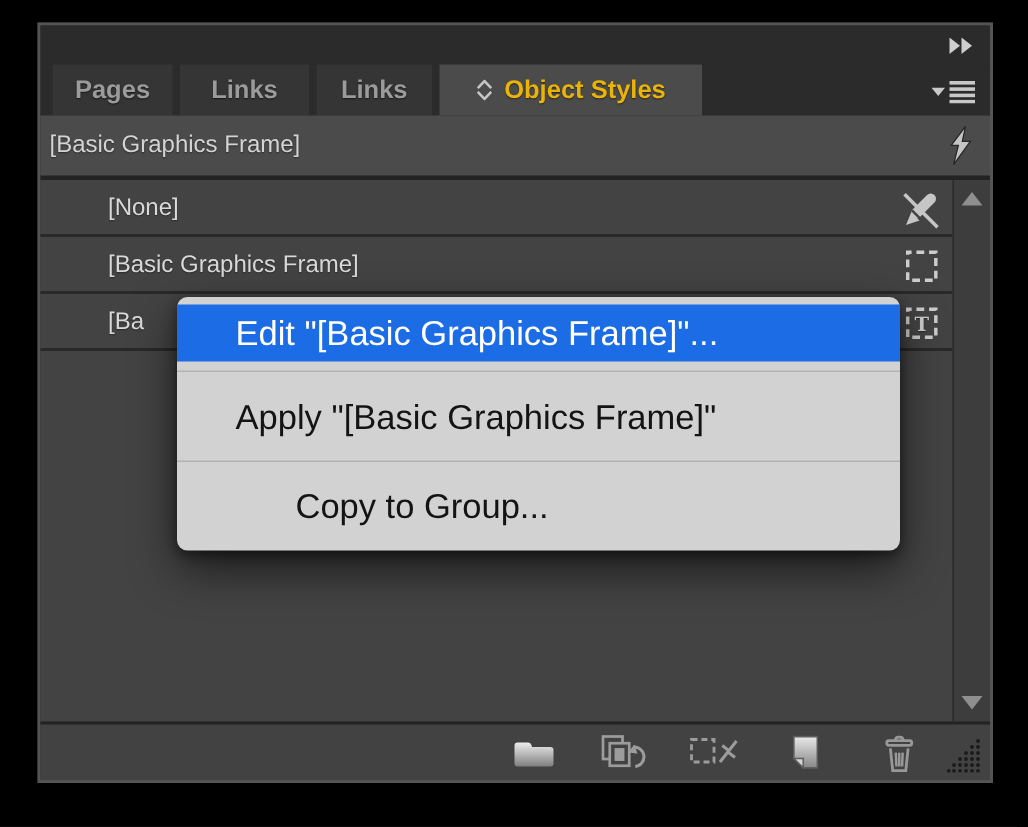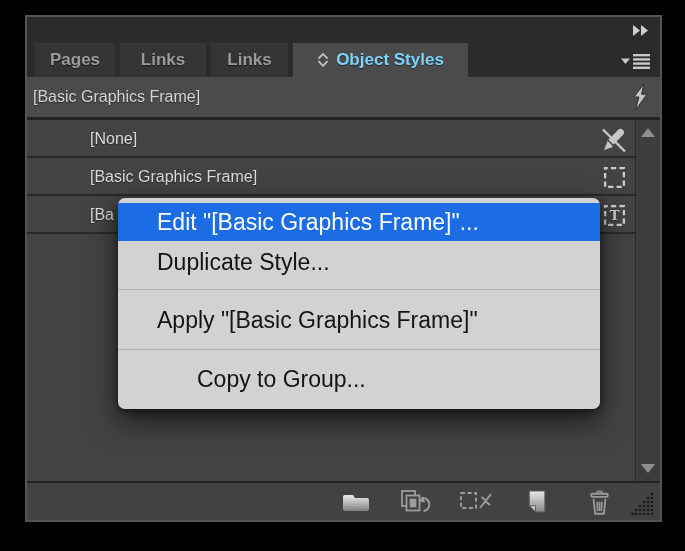--- a/index.html
+++ b/index.html
@@ -11,39 +11,39 @@
   .panel{position:absolute;left:25px;top:15px;width:637px;height:507px;
          background:#2b2b2b;border:2px solid #545454;}
   .top-strip{position:relative;height:26px;background:#2b2b2b;}
   .collapse{position:absolute;right:9px;top:8px;}
 
   .tab-bar{position:relative;height:34px;background:#2b2b2b;display:flex;gap:5px;
            padding-left:8px;align-items:stretch;}
   .tab{display:flex;align-items:center;justify-content:center;gap:7px;
        background:#353535;color:#9b9b9b;font-weight:bold;font-size:17px;
        text-shadow:0 1px 1px rgba(0,0,0,.55);cursor:default;}
-  .tab.active{background:#4b4b4b;color:#7dd3fc;}
+  .tab.active{background:#4b4b4b;color:#eab308;}
   .tab-pages{width:80px;}
   .tab-layers{width:86px;}
   .tab-links{width:77px;}
   .tab-objstyles{width:175px;}
   .panel-menu{position:absolute;right:10px;top:10px;}
 
   .header-row{position:relative;height:43px;background:#4b4b4b;
               border-bottom:3px solid #232323;color:#d4d4d4;font-size:16px;
               display:flex;align-items:center;padding-left:6px;
               text-shadow:0 1px 1px rgba(0,0,0,.45);}
   .quick-apply{position:absolute;right:11px;top:7px;}
 
   
   .list-region{position:relative;height:361px;background:#434343;}
   .rows{position:absolute;left:0;top:0;right:25px;bottom:0;}
   .row{position:relative;height:38px;border-bottom:2px solid #292929;
        background:#434343;color:#d9d9d9;font-size:16px;line-height:38px;
-       padding-left:63px;text-shadow:0 1px 1px rgba(0,0,0,.4);}
+       padding-left:45px;text-shadow:0 1px 1px rgba(0,0,0,.4);}
   .row-icon{position:absolute;right:8px;top:7px;}
 
   .scrollbar{position:absolute;right:0;top:0;width:25px;bottom:0;
              background:#3d3d3d;border-left:1px solid #2a2a2a;}
   .scroll-arrow{position:absolute;left:5px;width:0;height:0;
                 border-left:7px solid transparent;border-right:7px solid transparent;}
   .scroll-up{top:8px;border-bottom:9px solid #8f8f8f;}
   .scroll-down{bottom:8px;border-top:9px solid #8f8f8f;}
 
   
@@ -233,19 +233,18 @@
               <circle cx="21" cy="23" r="1.3"></circle>
           </g>
         </svg>
       </div>
 
     </div>
   </div>
 
   <div class="menu">
     <div class="mi mi-edit">Edit "[Basic Graphics Frame]"...</div>
-    <div class="mi mi-duplicate">Duplicate Style...</div>
     <div class="menu-sep"></div>
     <div class="mi mi-apply">Apply "[Basic Graphics Frame]"</div>
     <div class="menu-sep"></div>
     <div class="mi mi-copy">Copy to Group...</div>
   </div>
 </div>
 
 </body></html>

